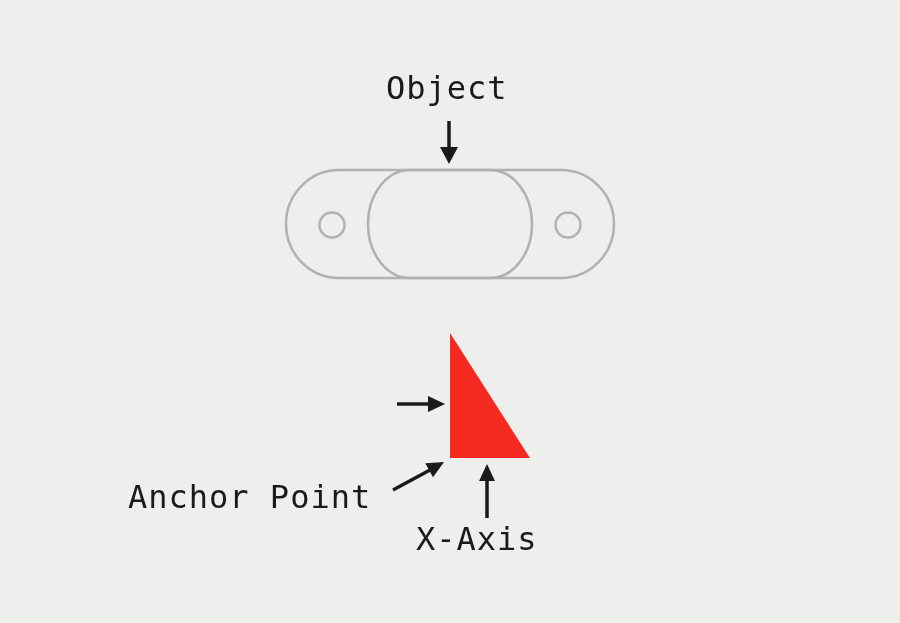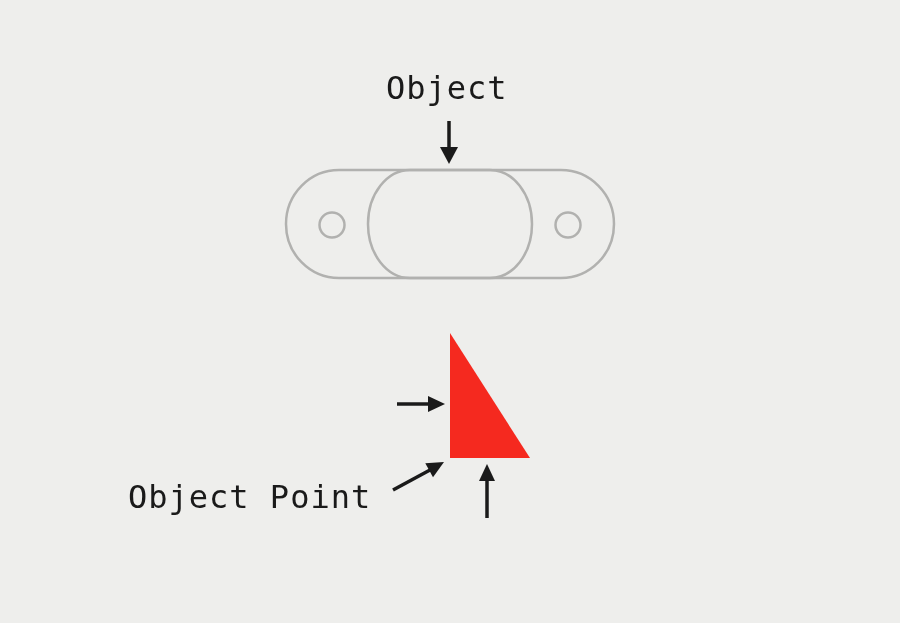--- a/index.html
+++ b/index.html
@@ -63,16 +63,17 @@
     <line x1="393" y1="475" x2="430" y2="455" stroke-width="3.5" stroke="#1A1A1A"></line>
     <polygon points="444,447 433,462.2 425.3,448.2" fill="#1A1A1A"></polygon>
 
     <line x1="487" y1="503" x2="487" y2="465" stroke-width="3.5" stroke="#1A1A1A"></line>
     <polygon points="487,449 479,466 495,466" fill="#1A1A1A"></polygon>
   </svg>
 
   <div class="label label-object">Object</div>
 
 
-  <div class="label label-anchor-point">Object Point</div>
+  <div class="label label-anchor-point">Anchor Point</div>
 
+  <div class="label label-x-axis">X-Axis</div>
 
 </div>
 
 </body></html>

